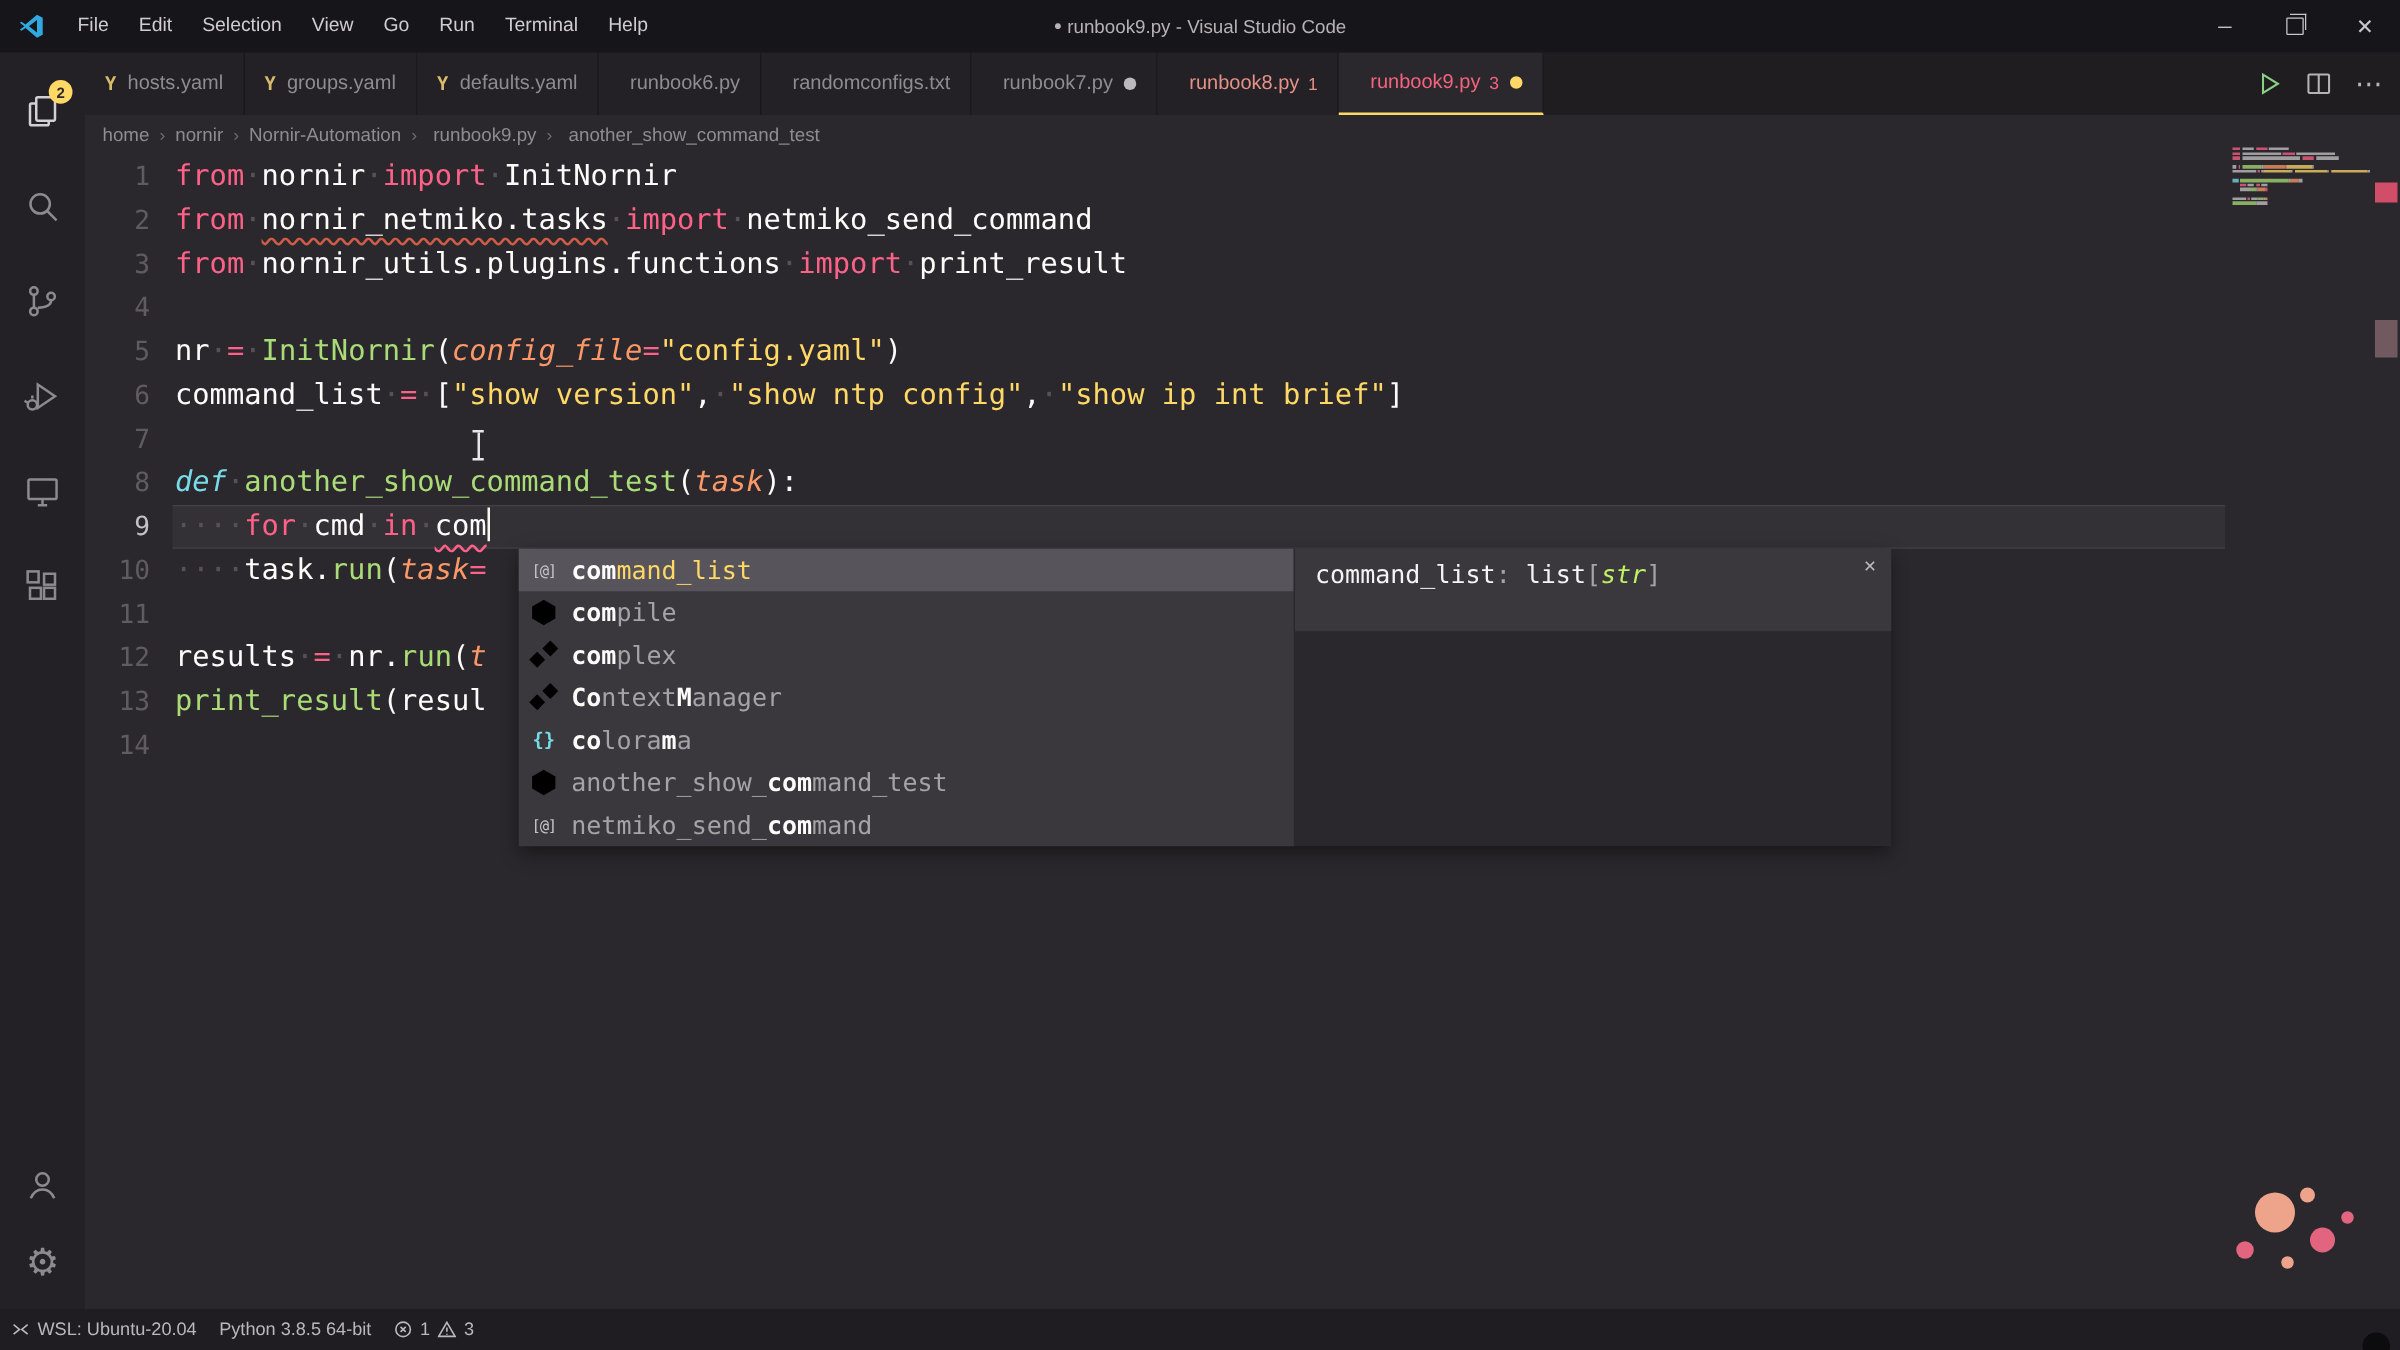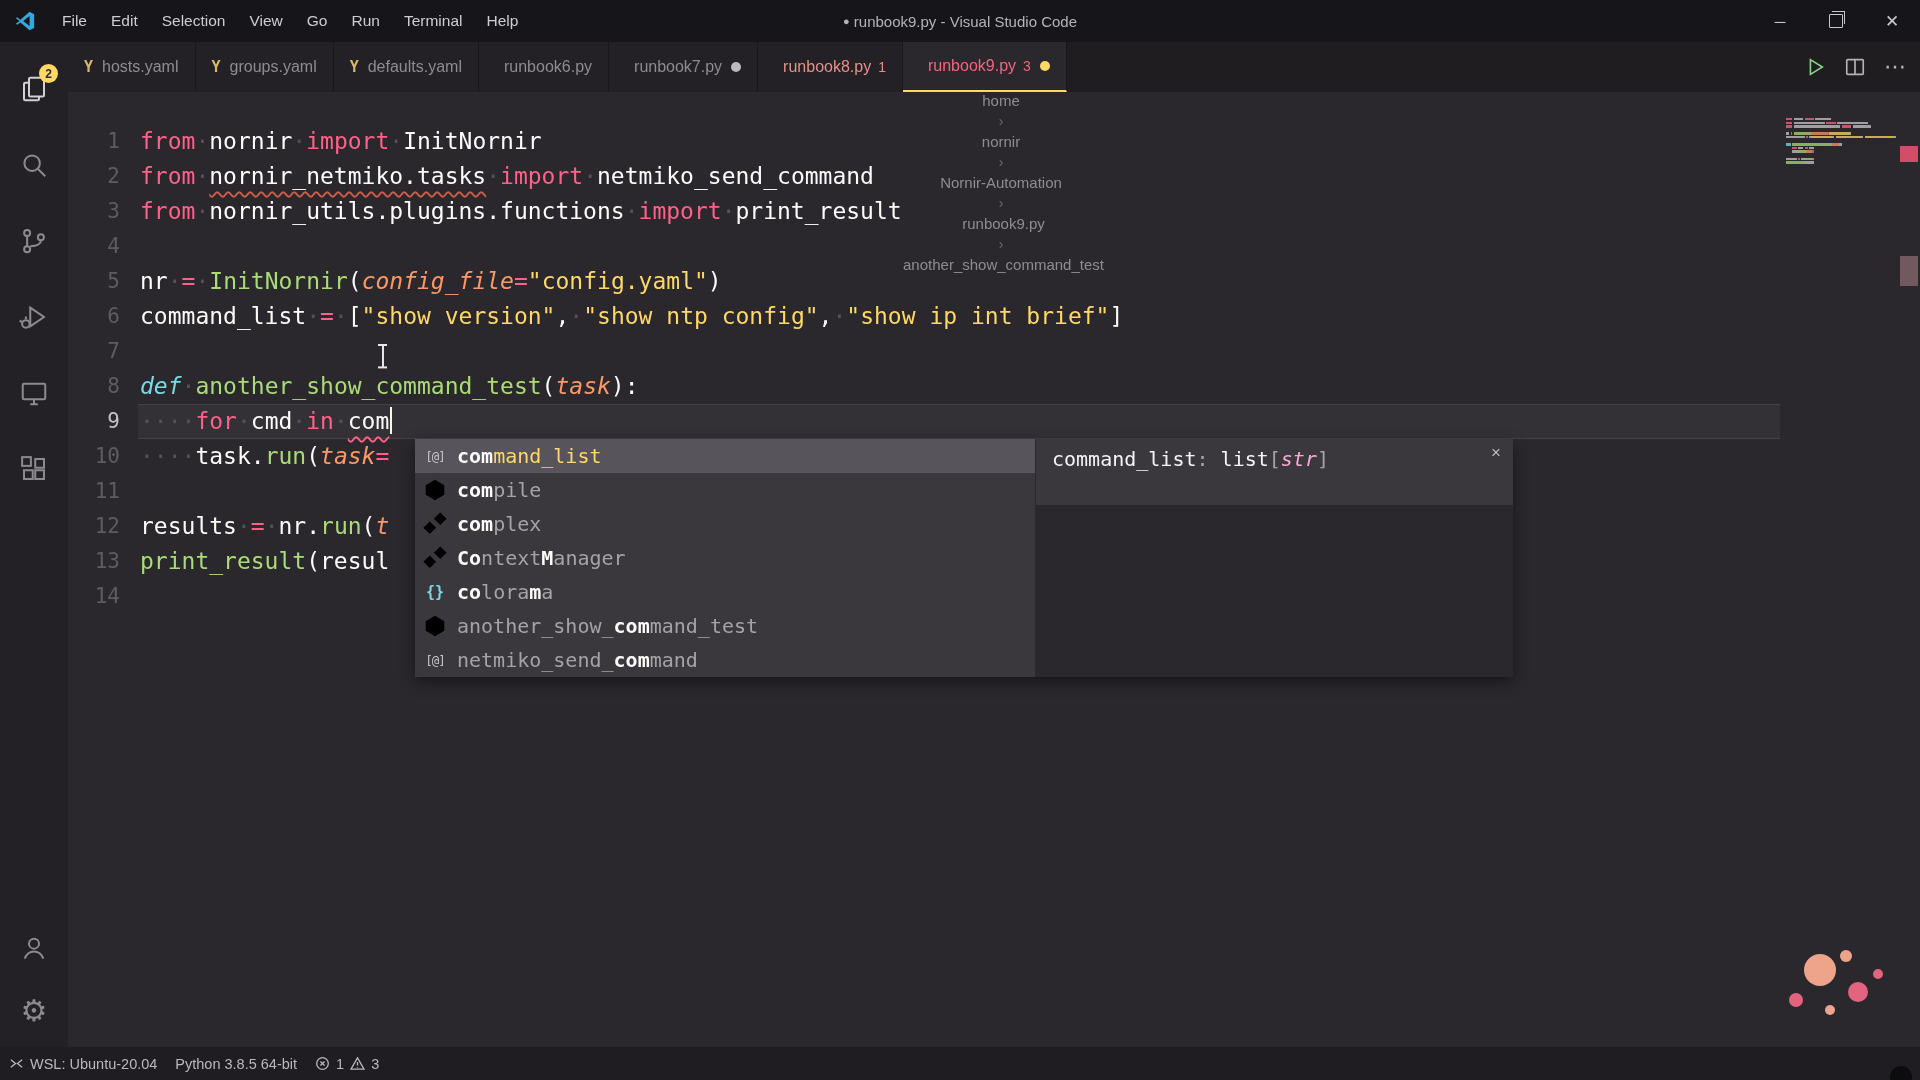--- a/index.html
+++ b/index.html
@@ -28,21 +28,21 @@
     font-size:16px;color:#8f8c90;cursor:pointer;white-space:nowrap;}
   .tab.active{background:#2b282d;border-bottom:2.5px solid var(--accent);height:47.5px;}
   .tab .count{font-size:14px;margin-left:-2px;}
   .tab .dot{width:10px;height:10px;border-radius:50%;display:inline-block;}
   .ic-yaml{color:#d7ba6a;font-weight:bold;font-size:15px;font-family:"DejaVu Sans Mono",monospace;}
   .ic-braces{color:#78dce8;font-weight:bold;font-size:15px;font-family:"DejaVu Sans Mono",monospace;}
   .ic-var{color:#c5c3c6;font-size:12.5px;font-family:"DejaVu Sans Mono",monospace;letter-spacing:-1px;}
   .tab-actions{position:absolute;right:12px;top:0;height:50px;display:flex;align-items:center;gap:18px;z-index:5;}
   .tab-actions .a{color:#b5b3b6;display:flex;align-items:center;}
   .breadcrumbs{position:absolute;left:0;top:50px;right:0;height:32px;display:flex;align-items:center;padding-left:14px;
-    font-size:15px;color:#8f8c90;gap:4px;background:#2b282d;flex-direction:column;}
+    font-size:15px;color:#8f8c90;gap:4px;background:#2b282d;}
   .crumb{display:flex;align-items:center;gap:5px;cursor:pointer;}
   .crumb-sep{color:#6f6c70;margin:0 4px;font-size:14px;}
   
   .code{position:absolute;left:0;top:82px;right:0;bottom:0;font-family:"DejaVu Sans Mono",monospace;font-size:23px;}
   .row{position:absolute;left:0;right:0;height:35px;line-height:35px;}
   .row .hl{position:absolute;left:70px;right:140px;top:0;bottom:0;background:rgba(255,255,255,.045);
     border-top:1px solid rgba(255,255,255,.08);border-bottom:1px solid rgba(255,255,255,.08);}
   .num{position:absolute;left:0;width:52px;text-align:right;color:#605b61;font-size:21px;}
   .row.cur .num{color:#c5c2c6;}
   .txt{position:absolute;left:72px;white-space:pre;}
@@ -58,21 +58,21 @@
   
   .suggest{position:absolute;left:415px;top:439px;z-index:60;display:flex;box-shadow:0 5px 14px rgba(0,0,0,.45);}
   .sg-list{width:620px;background:#3b383d;}
   .sg-row{height:34px;display:flex;align-items:center;padding-left:8px;gap:10px;
     font-family:"DejaVu Sans Mono",monospace;font-size:20px;color:#a6a3a6;cursor:pointer;}
   .sg-row .ic{width:24px;display:flex;justify-content:center;}
   .sg-row b{color:#fcfcfa;font-weight:bold;}
   .sg-row.sel{background:#57545c;color:var(--accent);}
   .sg-detail{width:478px;height:66px;background:#3b383d;border-left:1px solid #2b282d;position:relative;
     font-family:"DejaVu Sans Mono",monospace;font-size:20px;padding:8px 0 0 16px;box-sizing:border-box;}
-  .dt-pln{color:#f5f3f5;} .dt-dim{color:#a6a3a6;} .dt-cls{color:#f9a8d4;font-style:italic;}
+  .dt-pln{color:#f5f3f5;} .dt-dim{color:#a6a3a6;} .dt-cls{color:#bef264;font-style:italic;}
   .sg-close{position:absolute;right:12px;top:4px;color:#bdbbbe;font-size:17px;font-family:"Liberation Sans",sans-serif;cursor:pointer;}
   
   .minimap{position:absolute;left:1786px;top:118px;width:112px;z-index:5;}
   .mm-line{position:absolute;height:2.4px;display:flex;}
   .mm-line span{height:2.4px;display:inline-block;}
   .ruler{position:absolute;left:1898px;top:42px;width:22px;bottom:33px;z-index:6;}
   .mark{position:absolute;left:2px;width:18px;}
   
   .dotc{position:absolute;border-radius:50%;z-index:4;}
   
@@ -185,20 +185,27 @@
         <span>defaults.yaml</span>
       </div>
       <div class="tab">
         <span><svg class="py-ic" viewBox="0 0 16 16">
             <path fill="#9ccc65" d="M7.9 1.2c-2.1 0-3.3.9-3.3 2.5v1.9h3.5v.7H3.3C1.6 6.3.6 7.6.6 9.6s1 3.3 2.7 3.3h1.5v-2c0-1.4 1.2-2.6 2.7-2.6h3.2c1.3 0 2.4-1.1 2.4-2.4V3.7c0-1.6-1.2-2.5-3.2-2.5zM6.4 2.9a.7.7 0 1 1 0 1.4.7.7 0 0 1 0-1.4z"></path>
             <path fill="#9ccc65" d="M8.1 14.8c2.1 0 3.3-.9 3.3-2.5v-1.9H7.9v-.7h4.8c1.7 0 2.7-1.3 2.7-3.3h-1.7c0 1.4-.5 2-1.5 2H9.3c-1.3 0-2.4 1.1-2.4 2.4v1.5c0 1.6 1.2 2.5 3.2 2.5z" opacity=".85"></path>
           </svg></span>
         <span>runbook6.py</span>
       </div>
       <div class="tab">
+        <span><svg class="txt-ic" viewBox="0 0 14 16">
+            <rect x="1" y="1" width="12" height="14" rx="1.5" fill="none" stroke="#d7ba6a" stroke-width="1.4"></rect>
+            <path d="M3.5 5h7M3.5 8h7M3.5 11h5" stroke="#d7ba6a" stroke-width="1.3"></path>
+          </svg></span>
+        <span>randomconfigs.txt</span>
+      </div>
+      <div class="tab">
         <span><svg class="py-ic" viewBox="0 0 16 16">
             <path fill="#9ccc65" d="M7.9 1.2c-2.1 0-3.3.9-3.3 2.5v1.9h3.5v.7H3.3C1.6 6.3.6 7.6.6 9.6s1 3.3 2.7 3.3h1.5v-2c0-1.4 1.2-2.6 2.7-2.6h3.2c1.3 0 2.4-1.1 2.4-2.4V3.7c0-1.6-1.2-2.5-3.2-2.5zM6.4 2.9a.7.7 0 1 1 0 1.4.7.7 0 0 1 0-1.4z"></path>
             <path fill="#9ccc65" d="M8.1 14.8c2.1 0 3.3-.9 3.3-2.5v-1.9H7.9v-.7h4.8c1.7 0 2.7-1.3 2.7-3.3h-1.7c0 1.4-.5 2-1.5 2H9.3c-1.3 0-2.4 1.1-2.4 2.4v1.5c0 1.6 1.2 2.5 3.2 2.5z" opacity=".85"></path>
           </svg></span>
         <span>runbook7.py</span>
         <span class="dot" style="background: rgb(187, 185, 188);"></span>
       </div>
       <div class="tab">
         <span><svg class="py-ic" viewBox="0 0 16 16">
             <path fill="#9ccc65" d="M7.9 1.2c-2.1 0-3.3.9-3.3 2.5v1.9h3.5v.7H3.3C1.6 6.3.6 7.6.6 9.6s1 3.3 2.7 3.3h1.5v-2c0-1.4 1.2-2.6 2.7-2.6h3.2c1.3 0 2.4-1.1 2.4-2.4V3.7c0-1.6-1.2-2.5-3.2-2.5zM6.4 2.9a.7.7 0 1 1 0 1.4.7.7 0 0 1 0-1.4z"></path>

